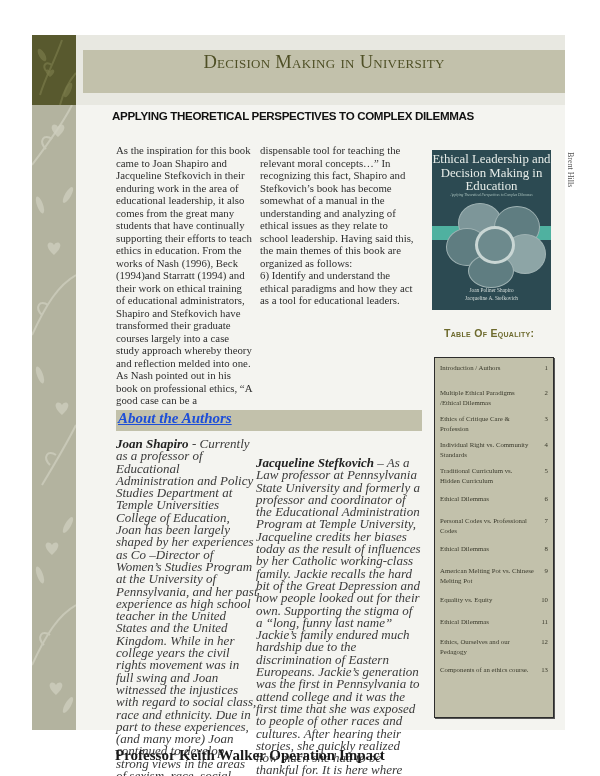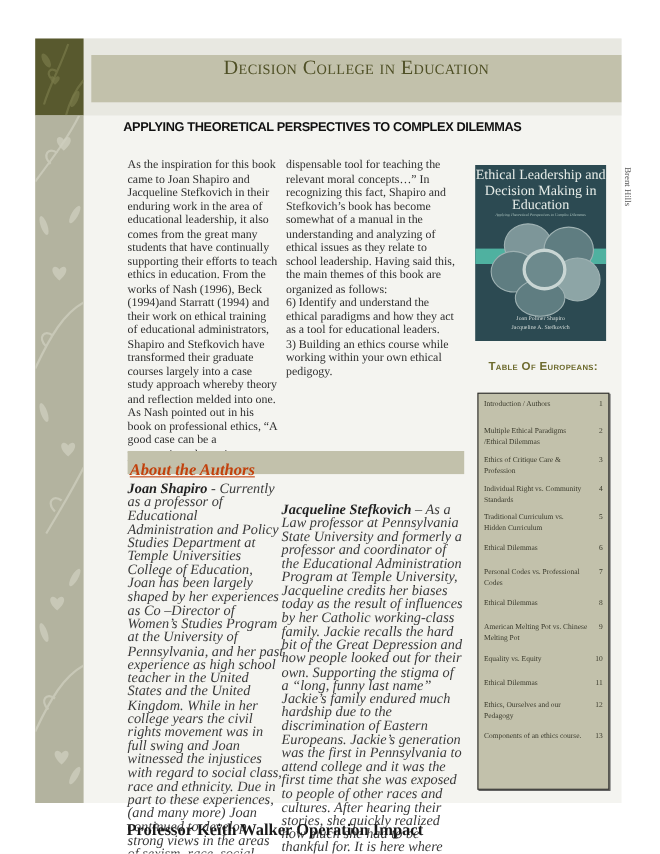--- a/index.html
+++ b/index.html
@@ -20,21 +20,21 @@
   .cover-band{position:absolute;left:0;top:76px;width:119px;height:14px;background:#4fb1a0;}
   .cover-circle{position:absolute;border-radius:50%;border:1px solid #9fb2b3;}
   .cover-authors{position:absolute;left:0;top:136px;width:119px;text-align:center;color:#d6dedb;font-size:5.3px;line-height:8px;}
   .spine{position:absolute;left:566px;top:152px;writing-mode:vertical-rl;font-size:8px;color:#555;font-family:"Liberation Serif",serif;}
   .toc-heading{position:absolute;left:444px;top:327px;font-family:"Liberation Sans",sans-serif;font-weight:bold;font-size:10.5px;color:#6d6a2d;font-variant:small-caps;letter-spacing:0.3px;white-space:nowrap;}
   .toc-box{position:absolute;left:434px;top:357px;width:120px;height:361px;background:#c2c1ab;border:1.5px solid #2c2c2c;box-shadow:1px 1px 0 #555;box-sizing:border-box;}
   .toc-item{position:absolute;left:5px;width:108px;font-size:6.8px;line-height:10px;color:#3a3a2c;}
   .toc-item .num{position:absolute;right:0;top:0;}
   .toc-item .lbl{display:block;padding-right:14px;}
   .authors-band{position:absolute;left:116px;top:410px;width:306px;height:21px;background:#c2c1ab;}
-  .authors-title{position:absolute;left:118px;top:418px;font-family:"Liberation Serif",serif;font-style:italic;font-weight:bold;font-size:15px;line-height:21px;text-decoration:underline;color:#c2410c;}
+  .authors-title{position:absolute;left:118px;top:408px;font-family:"Liberation Serif",serif;font-style:italic;font-weight:bold;font-size:15px;line-height:21px;text-decoration:underline;color:#1d4ed8;}
   .bio{position:absolute;font-style:italic;font-size:13px;line-height:12.3px;color:#3a3a3a;}
   .bio1{left:116px;top:438px;width:142px;}
   .bio2{left:256px;top:457px;width:166px;}
   .bio .name{font-weight:bold;color:#222;}
   .footer{position:absolute;left:115px;top:747px;font-family:"Liberation Serif",serif;font-weight:bold;font-size:15px;color:#1a1a1a;white-space:nowrap;}
 </style>
 </head>
 <body>
 
 <div class="page"></div>
@@ -76,53 +76,52 @@
       <path d="M20 440 c -4 -6 -12 0 0 10 c 12 -10 4 -16 0 -10z"></path>
       <ellipse cx="36" cy="420" rx="3" ry="9" transform="rotate(30 36 420)"></ellipse>
       <ellipse cx="8" cy="470" rx="3" ry="9" transform="rotate(-20 8 470)"></ellipse>
       <path d="M24 580 c -4 -6 -12 0 0 10 c 12 -10 4 -16 0 -10z"></path>
       <ellipse cx="36" cy="600" rx="3" ry="9" transform="rotate(30 36 600)"></ellipse>
     </g>
   </svg>
 </div>
 
 <div class="title-box">
-  <div>Decision College in Education</div>
+  <div>Decision Making in University</div>
 </div>
 
 <div class="subtitle">APPLYING THEORETICAL PERSPECTIVES TO COMPLEX DILEMMAS</div>
 
 <div class="col col1">
   <p>As the inspiration for this book came to Joan Shapiro and Jacqueline Stefkovich in their enduring work in the area of educational leadership, it also comes from the great many students that have continually supporting their efforts to teach ethics in education. From the works of Nash (1996), Beck (1994)and Starratt (1994) and their work on ethical training of educational administrators, Shapiro and Stefkovich have transformed their graduate courses largely into a case study approach whereby theory and reflection melded into one. As Nash pointed out in his book on professional ethics, “A good case can be a provocative, almost in-</p>
 </div>
 <div class="col col2">
   <p>dispensable tool for teaching the relevant moral concepts…” In recognizing this fact, Shapiro and Stefkovich’s book has become somewhat of a manual in the understanding and analyzing of ethical issues as they relate to school leadership. Having said this, the main themes of this book are organized as follows:</p>
   <p>6) Identify and understand the ethical paradigms and how they act as a tool for educational leaders.</p>
-  <p>3) Building an ethics course while working within your own ethical pedigogy.</p>
 </div>
 
 <div class="cover">
   <div class="cover-title">Ethical Leadership and Decision Making in Education</div>
   <div class="cover-sub">Applying Theoretical Perspectives to Complex Dilemmas</div>
   <div class="cover-band"></div>
   <div class="cover-circle" style="left:26px;top:53px;width:42px;height:38px;background:#7d9699;"></div>
   <div class="cover-circle" style="left:62px;top:56px;width:44px;height:40px;background:#5f7d81;"></div>
   <div class="cover-circle" style="left:14px;top:78px;width:40px;height:36px;background:#5f7d81;"></div>
   <div class="cover-circle" style="left:72px;top:84px;width:40px;height:38px;background:#8da5a6;"></div>
   <div class="cover-circle" style="left:36px;top:104px;width:44px;height:32px;background:#5f7d81;"></div>
   <div class="cover-circle" style="left:43px;top:76px;width:34px;height:32px;background:#6d8a8d;border:3px solid #c9d6d4;"></div>
   <div class="cover-authors">
     <div>Joan Poliner Shapiro</div>
     <div>Jacqueline A. Stefkovich</div>
   </div>
 </div>
 
 <div class="spine">Brent Hills</div>
 
-<div class="toc-heading">Table Of Europeans:</div>
+<div class="toc-heading">Table Of Equality:</div>
 
 <div class="toc-box">
   <div class="toc-item" style="top:5px;">
       <span class="lbl">Introduction / Authors</span>
       <span class="num">1</span>
     </div>
   <div class="toc-item" style="top:30px;">
       <span class="lbl">Multiple Ethical Paradigms /Ethical Dilemmas</span>
       <span class="num">2</span>
     </div>

